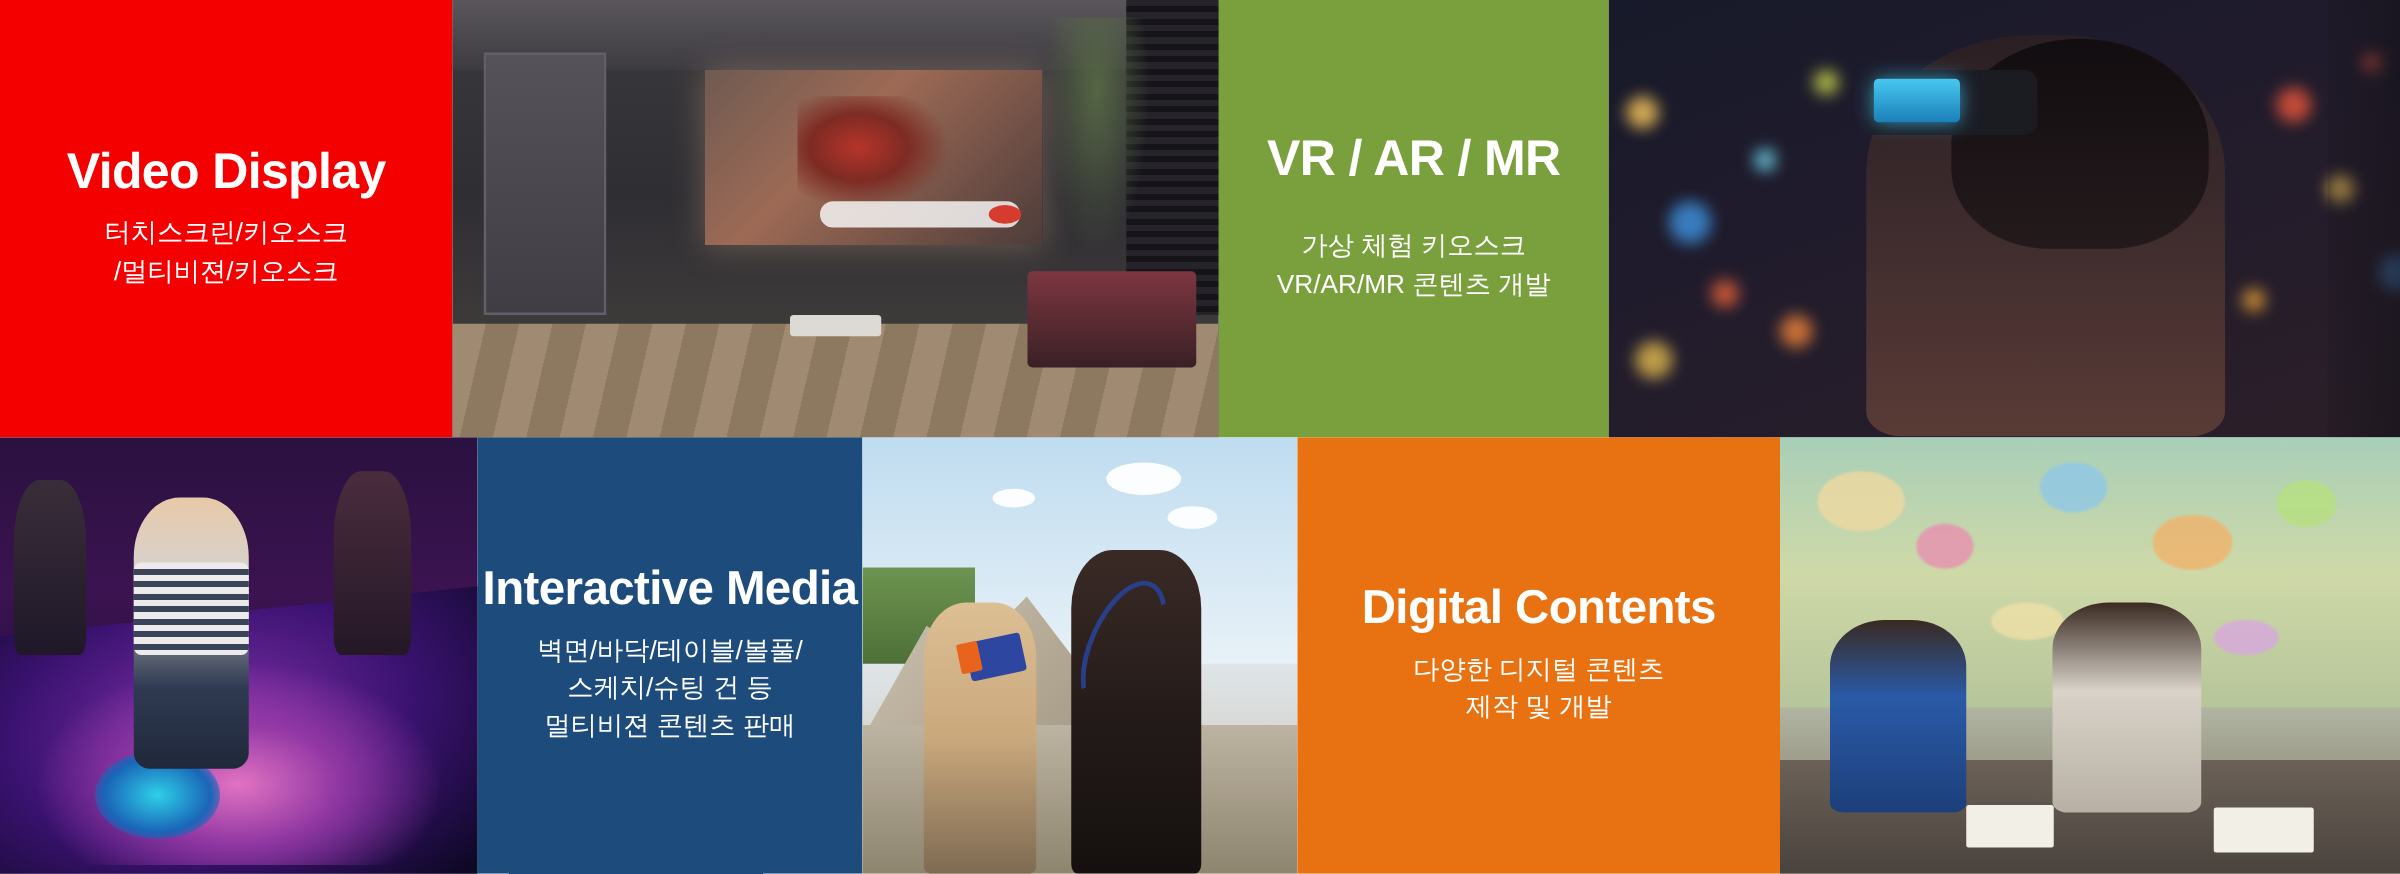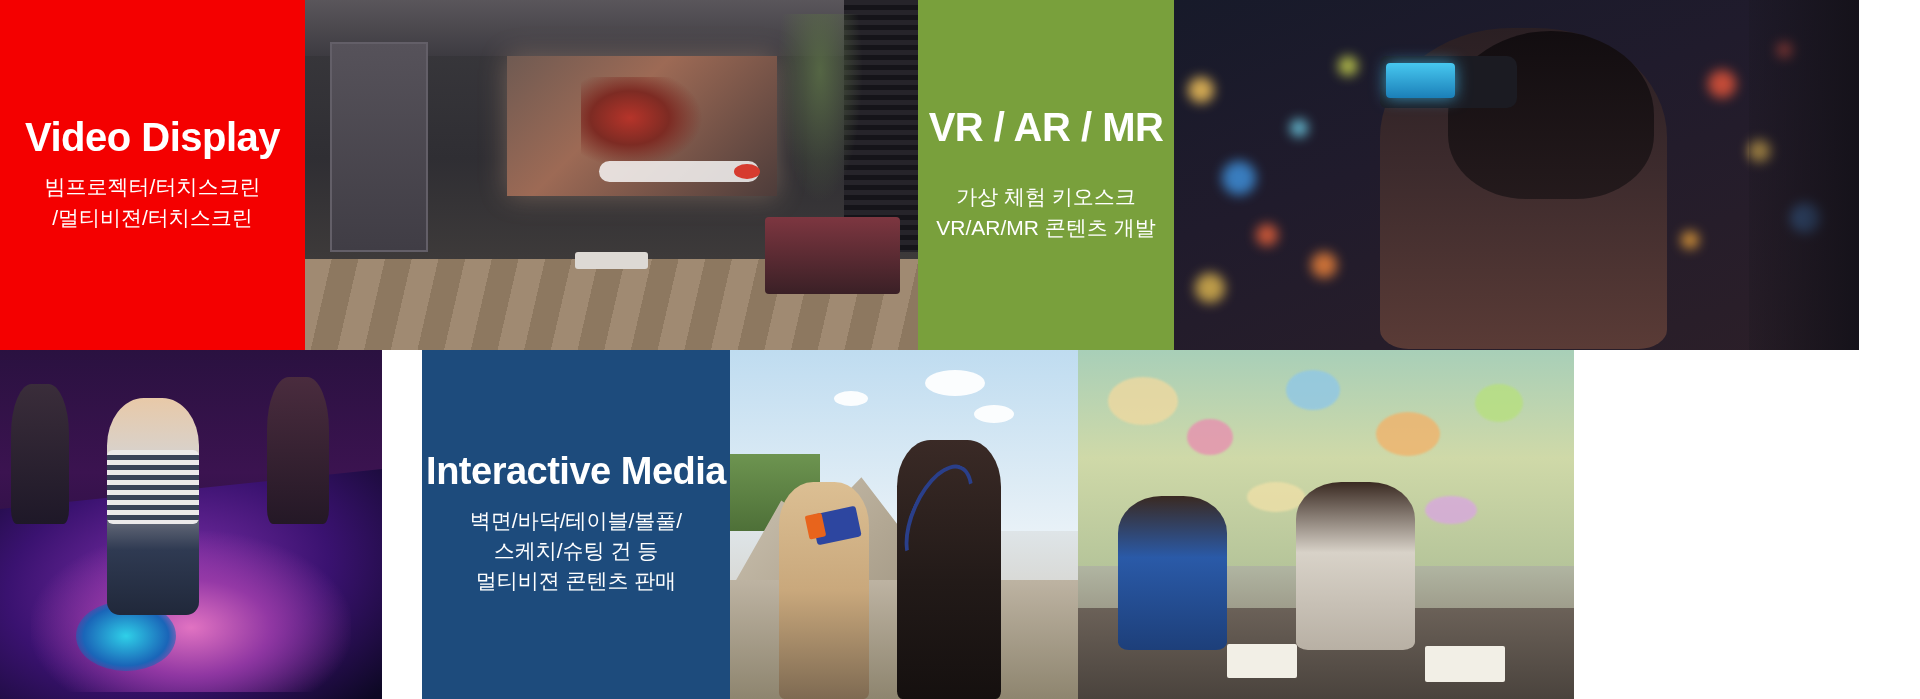--- a/index.html
+++ b/index.html
@@ -16,21 +16,21 @@
 
   
   .txt { display:flex; flex-direction:column; align-items:center; justify-content:center; text-align:center; }
   .txt .title {
     color:#ffffff; font-weight:bold; letter-spacing:-0.5px;
     line-height:1.05; white-space:nowrap;
   }
   .txt .sub { color:#ffffff; line-height:1.45; font-weight:400; }
   .t-red    { background:#f40000; }
   .t-green  { background:#79a03c; }
-  .t-blue   { background:#1d4b7c;margin-left:40px; }
+  .t-blue   { background:#1d4b7c; }
   .t-orange { background:#e87211; }
 
   .title-lg { font-size:40px; }
   .sub-lg   { font-size:21px; margin-top:14px; }
   .title-xl { font-size:38px; }
 
   
   .photo { position:relative; background:#2b2b30; }
 
   
@@ -138,43 +138,43 @@
       background:linear-gradient(180deg,#3a2a22 0%,#d8d2c8 42%,#b8b0a4 100%);
       border-radius:38% 38% 10% 10%/22% 22% 5% 5%; }
 </style>
 </head>
 <body>
 
 <div class="board">
 
   <div class="row">
 
-    <div class="panel txt t-red" style="width:305px;">
+    <div class="panel txt t-red" style="width:362px;">
       <div class="title title-lg">Video Display</div>
       <div class="sub sub-lg">
-        <div>빔프로젝터/터치스크린</div>
-        <div>/멀티비젼/터치스크린</div>
+        <div>터치스크린/키오스크</div>
+        <div>/멀티비젼/키오스크</div>
       </div>
     </div>
 
     <div class="panel photo ph-projector" style="width:613px;">
       <div class="ceiling"></div>
       <div class="door"></div>
       <div class="blinds"></div>
       <div class="screen"></div>
       <div class="flower"></div>
       <div class="bar"></div>
       <div class="bar-dot"></div>
       <div class="plant"></div>
       <div class="floor"></div>
       <div class="proj"></div>
       <div class="couch"></div>
     </div>
 
-    <div class="panel txt t-green" style="width:256px;gap:20px;">
+    <div class="panel txt t-green" style="width:312px;gap:20px;">
       <div class="title title-lg">VR / AR / MR</div>
       <div class="sub sub-lg">
         <div>가상 체험 키오스크</div>
         <div>VR/AR/MR 콘텐츠 개발</div>
       </div>
     </div>
 
     <div class="panel photo ph-vr" style="width:685px;">
       <div class="bokeh">
         <i style="left:2%;top:22%;width:26px;height:26px;background:#f2c25a;"></i>
@@ -229,20 +229,27 @@
       <div class="green"></div>
       <div class="mountain"></div>
       <div class="ground"></div>
       <div class="kidA"></div>
       <div class="gun"></div>
       <div class="gunTip"></div>
       <div class="kidB"></div>
       <div class="bow"></div>
     </div>
 
+    <div class="panel txt t-orange" style="width:386px;">
+      <div class="title title-xl">Digital Contents</div>
+      <div class="sub sub-lg">
+        <div>다양한 디지털 콘텐츠</div>
+        <div>제작 및 개발</div>
+      </div>
+    </div>
 
     <div class="panel photo ph-draw" style="width:496px;">
       <div class="wall"></div>
       <div class="blob" style="left:6%;top:8%;width:70px;height:48px;background:#f0d9a0;"></div>
       <div class="blob" style="left:22%;top:20%;width:46px;height:36px;background:#e88fb0;"></div>
       <div class="blob" style="left:42%;top:6%;width:54px;height:40px;background:#8fc7e8;"></div>
       <div class="blob" style="left:60%;top:18%;width:64px;height:44px;background:#f2b26a;"></div>
       <div class="blob" style="left:80%;top:10%;width:48px;height:38px;background:#b7e07e;"></div>
       <div class="blob" style="left:34%;top:38%;width:58px;height:30px;background:#efe0a8;"></div>
       <div class="blob" style="left:70%;top:42%;width:52px;height:28px;background:#d9a7e0;"></div>

